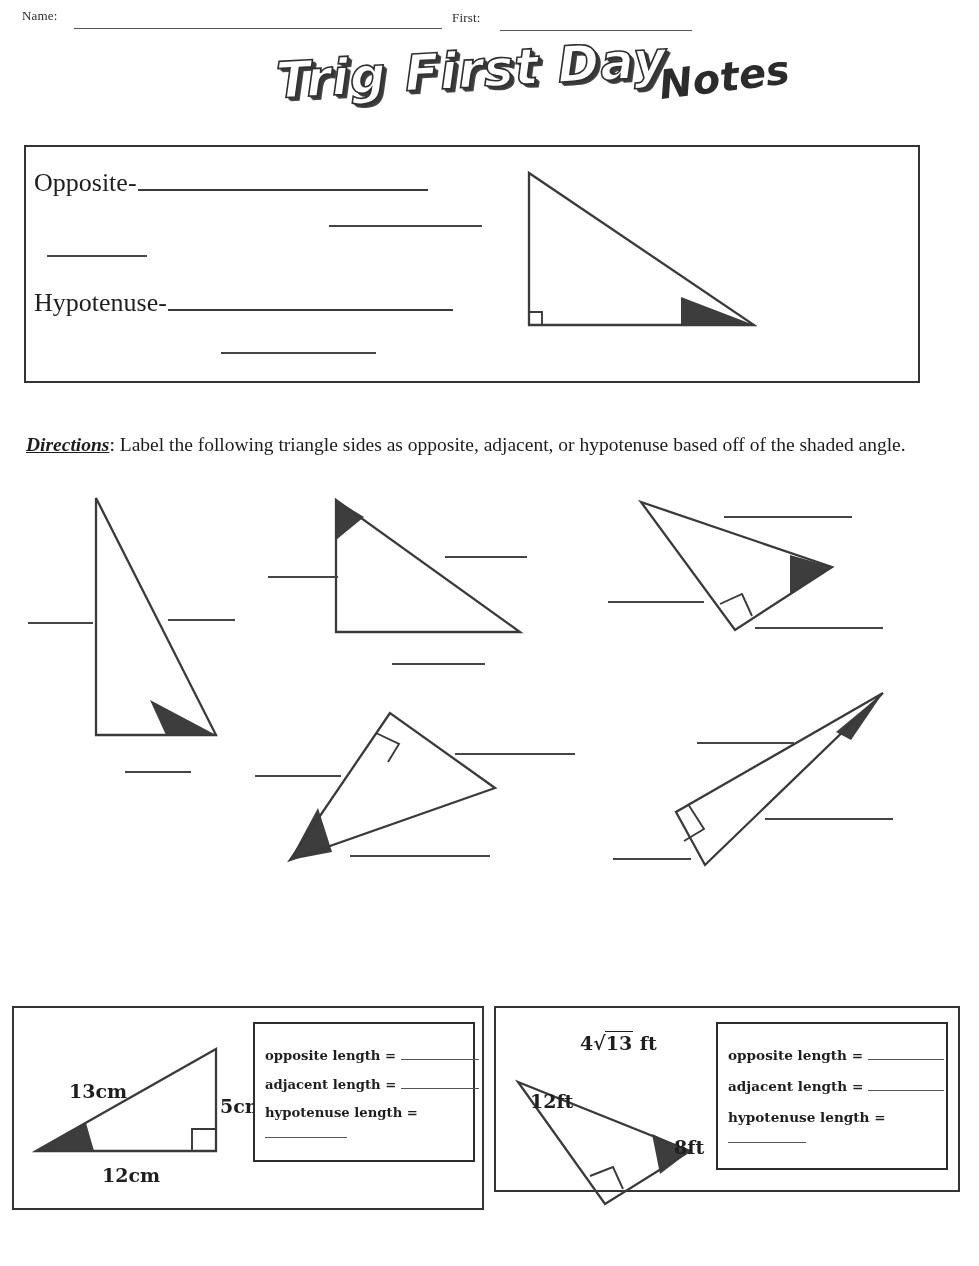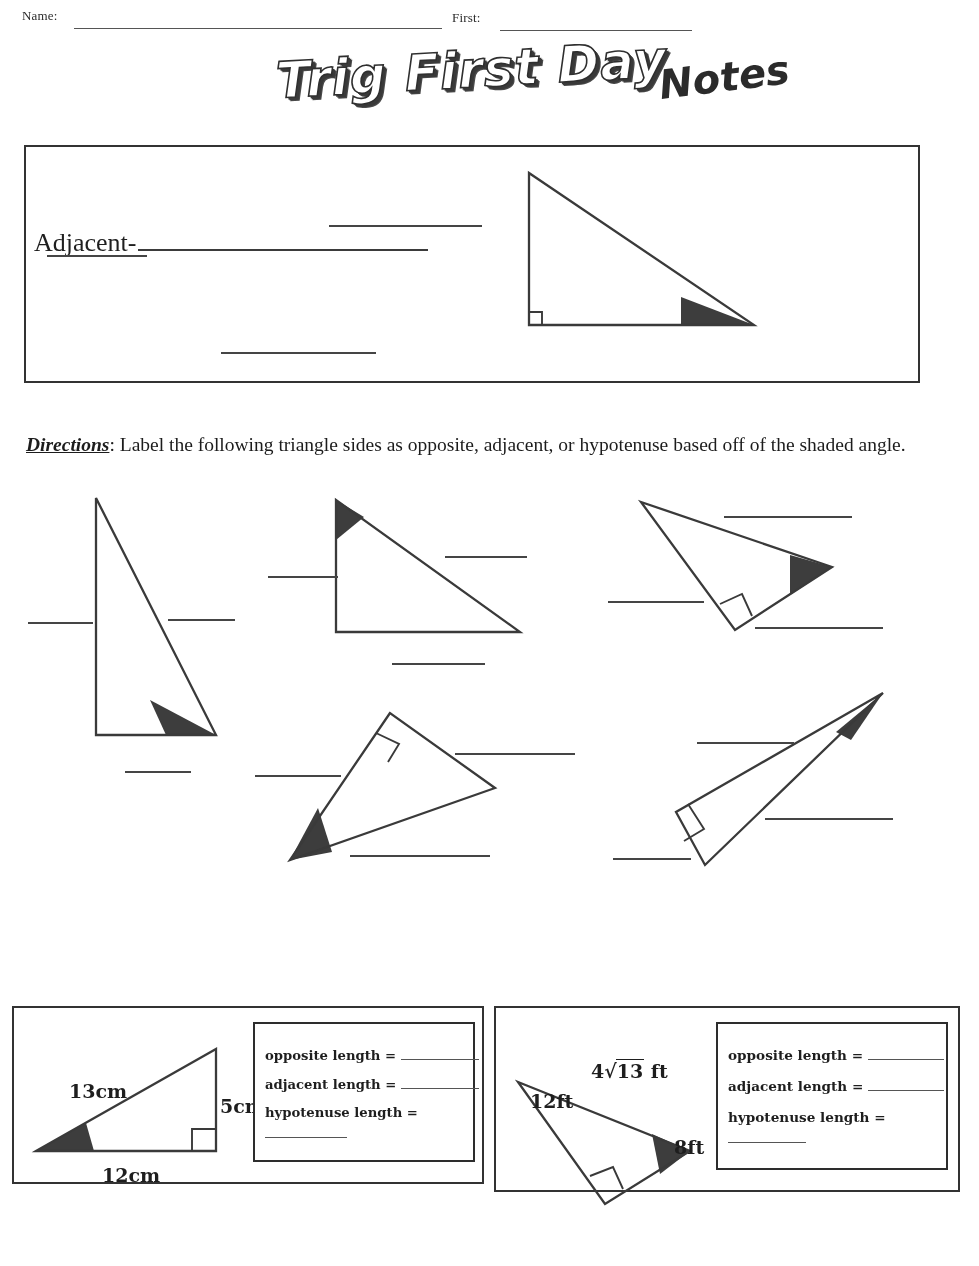--- a/index.html
+++ b/index.html
@@ -115,21 +115,21 @@
     text-decoration: underline;
     text-align: right;
   }
 
   
   .problem-box {
     position: absolute;
     border: 2px solid #333;
     box-sizing: border-box;
   }
-  #problem-box-1 { left: 12px; top: 1006px; width: 472px; height: 178px; }
+  #problem-box-1 { left: 12px; top: 1006px; width: 472px; height: 204px; }
   #problem-box-2 { left: 494px; top: 1006px; width: 466px; height: 186px; }
 
   .answer-box {
     position: absolute;
     border: 2px solid #2d2d2d;
     box-sizing: border-box;
     background: #fff;
     padding: 23px 10px 6px 10px;
   }
   #answer-box-1 { left: 253px; top: 1022px; width: 222px; height: 140px; }
@@ -185,26 +185,30 @@
   <div class="hdr-rule" style="left:500px; top:30px; width:192px;"></div>
 </div>
 
 <div class="abs" id="title-block">
   <span id="title-main">Trig First Day</span>
   <span id="title-notes">Notes</span>
 </div>
 
 <div class="abs" id="definition-box">
 
-
-  <div class="def-row" style="top:80px;">
-    <span class="def-label">Adjacent-</span>
+  <div class="def-row" style="top:20px;">
+    <span class="def-label">Opposite-</span>
     <span class="def-blank" style="width:290px;"></span>
   </div>
 
+
+  <div class="def-row" style="top:140px;">
+    <span class="def-label">Hypotenuse-</span>
+    <span class="def-blank" style="width:285px;"></span>
+  </div>
 
   <svg class="abs" style="left:455px; top:6px;" width="440" height="225" viewBox="0 0 440 225">
 
     <path class="tri-fill" d="M 273,172 L 200,172 L 200,144 Z"></path>
 
     <path class="tri-stroke" d="M 48,20 L 48,172 L 273,172 Z"></path>
 
     <path class="tri-thin" d="M 48,159 L 61,159 L 61,172"></path>
   </svg>
 
@@ -289,21 +293,21 @@
 </div>
 
 <div class="problem-box" id="problem-box-2">
 
   <svg class="abs" style="left:14px; top:26px;" width="210" height="152" viewBox="0 0 210 152">
     <path class="tri-fill" d="M 180,117 L 142,100 L 150,140 Z"></path>
     <path class="tri-stroke" d="M 8,48 L 180,117 L 95,170 Z"></path>
     <path class="tri-thin" d="M 80,142 L 103,133 L 113,155"></path>
   </svg>
 
-  <span class="dim-label" style="left:95px; top:24px;margin-top:28px;"><span>4</span>√<span class="sqrt-exp">13</span><span> ft</span></span>
+  <span class="dim-label" style="left:84px; top:24px;"><span>4</span>√<span class="sqrt-exp">13</span><span> ft</span></span>
 
   <span class="dim-label" style="left:34px; top:82px;">12ft</span>
   <span class="dim-label" style="left:178px; top:128px;">8ft</span>
 </div>
 
 <div class="answer-box" id="answer-box-2">
   <div class="ans-line">
     <span>opposite length =</span>
     <span class="ans-blank" style="width:76px;"></span>
   </div>

